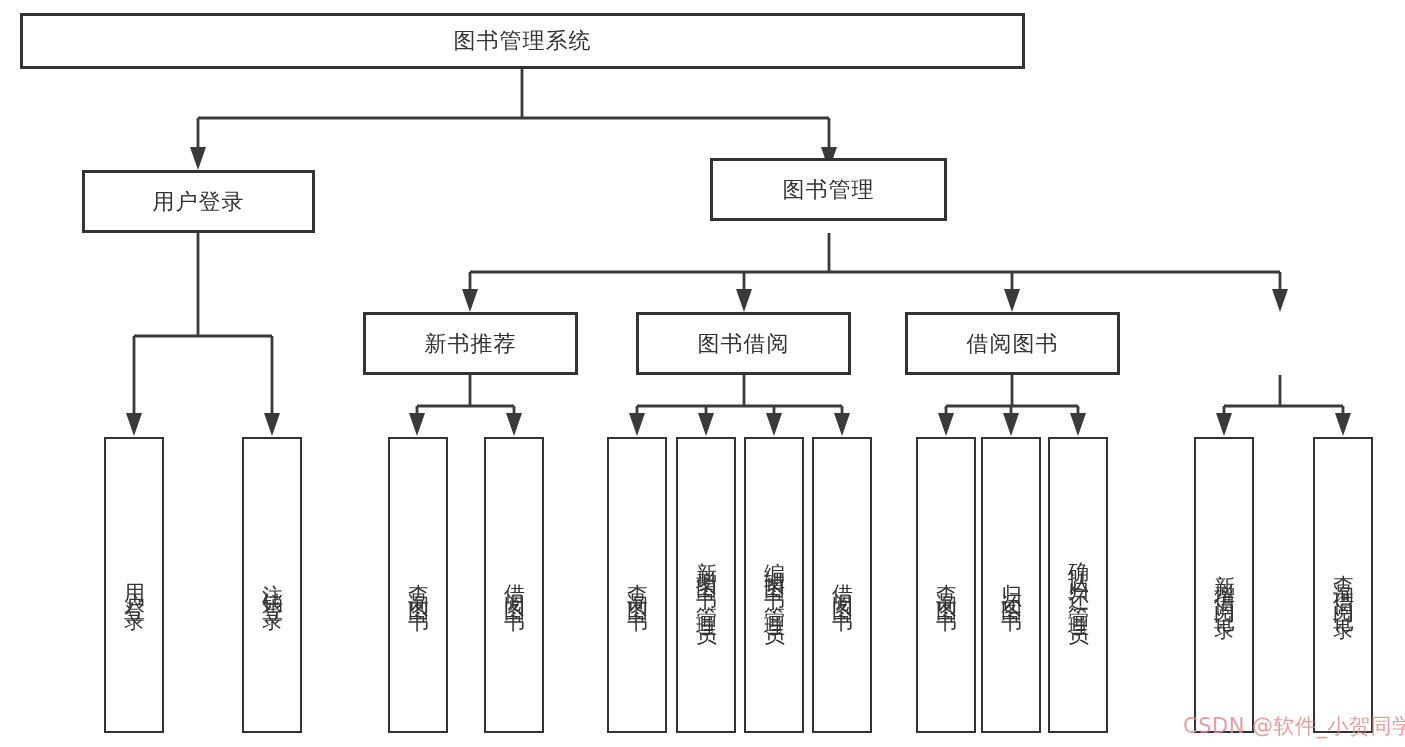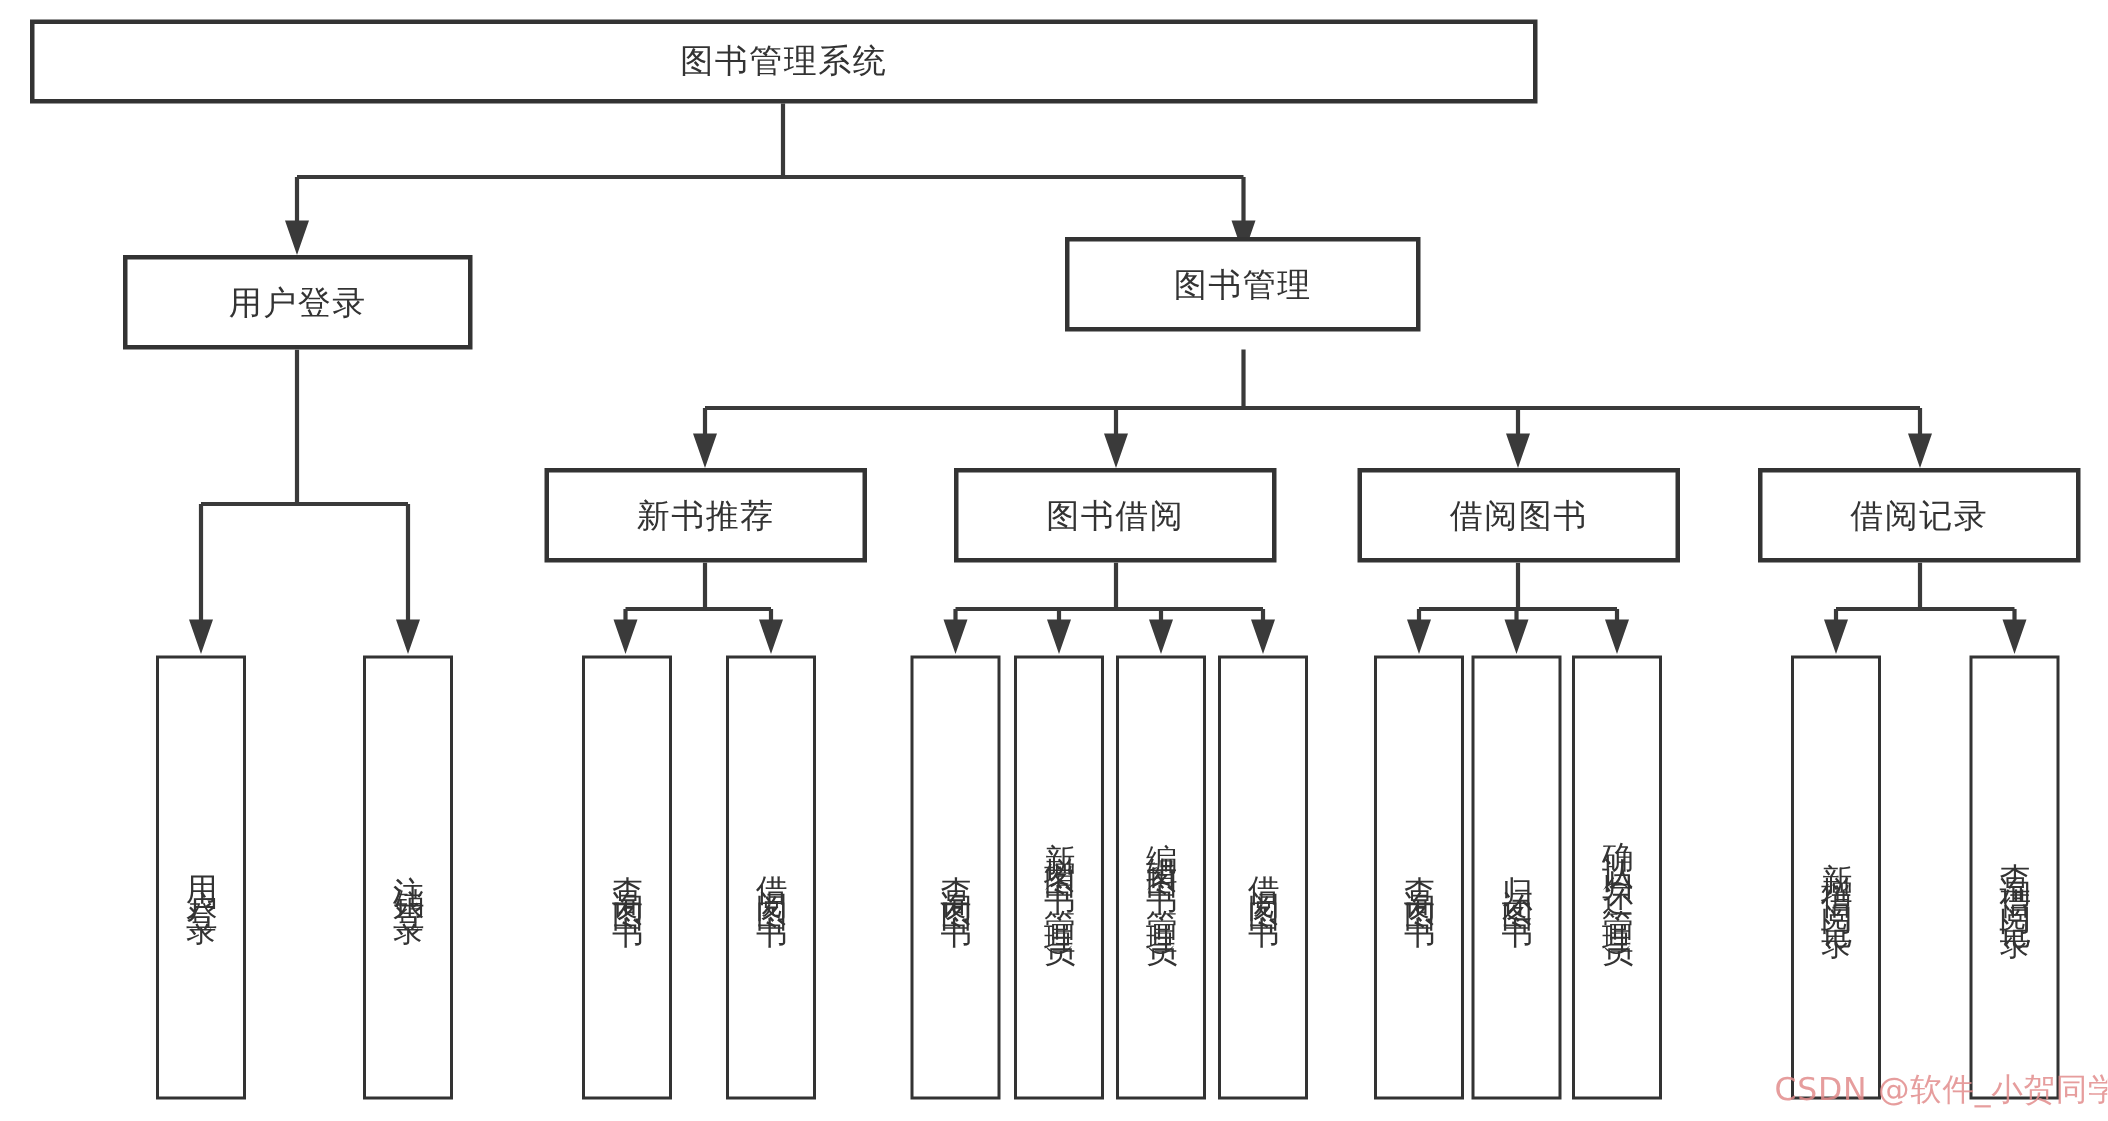--- a/index.html
+++ b/index.html
@@ -87,21 +87,20 @@
   </svg>
 
   <div class="node n-root">图书管理系统</div>
 
   <div class="node n-l2a">用户登录</div>
   <div class="node n-l2b">图书管理</div>
 
   <div class="node n-l3b">图书借阅</div>
   <div class="node n-l3a">新书推荐</div>
   <div class="node n-l3c">借阅图书</div>
-  <div class="node n-l3d">借阅记录</div>
 
   <div class="leaf lf lf1">用户登录</div>
   <div class="leaf lf lf2">注销登录</div>
 
   <div class="leaf lf lf3">查询图书</div>
   <div class="leaf lf lf4">借阅图书</div>
 
   <div class="leaf lf lf5">查询图书</div>
   <div class="leaf lf lf6">新增图书（管理员）</div>
   <div class="leaf lf lf7">编辑图书（管理员）</div>

